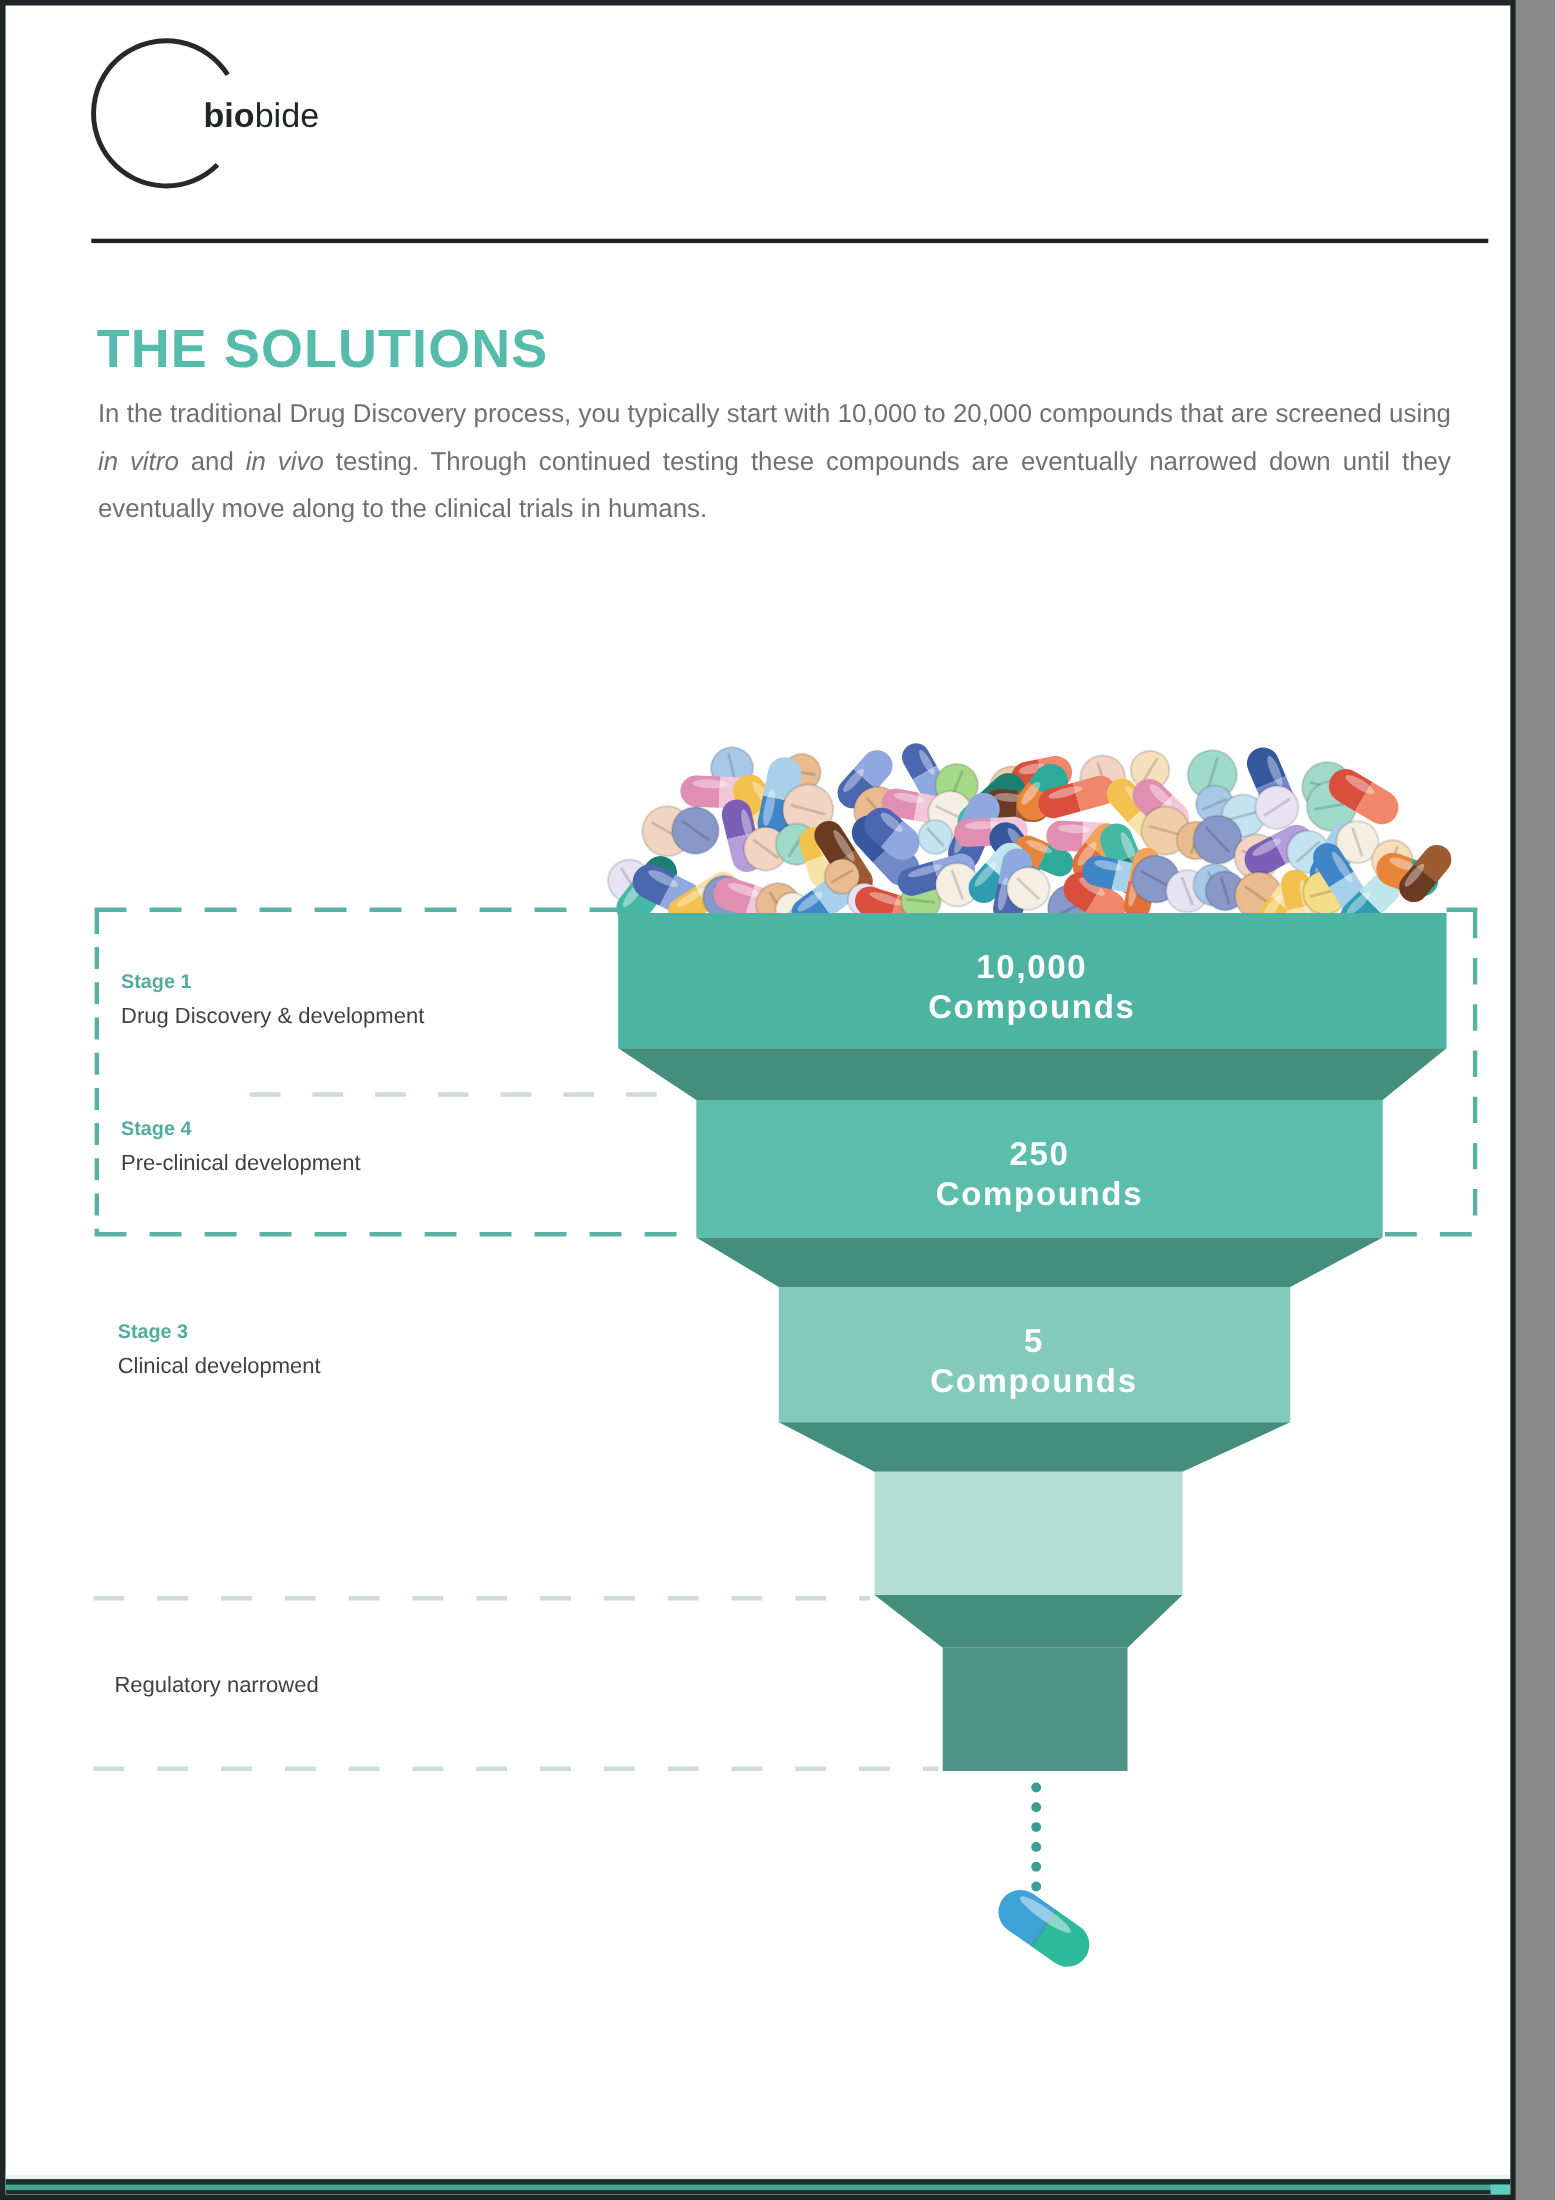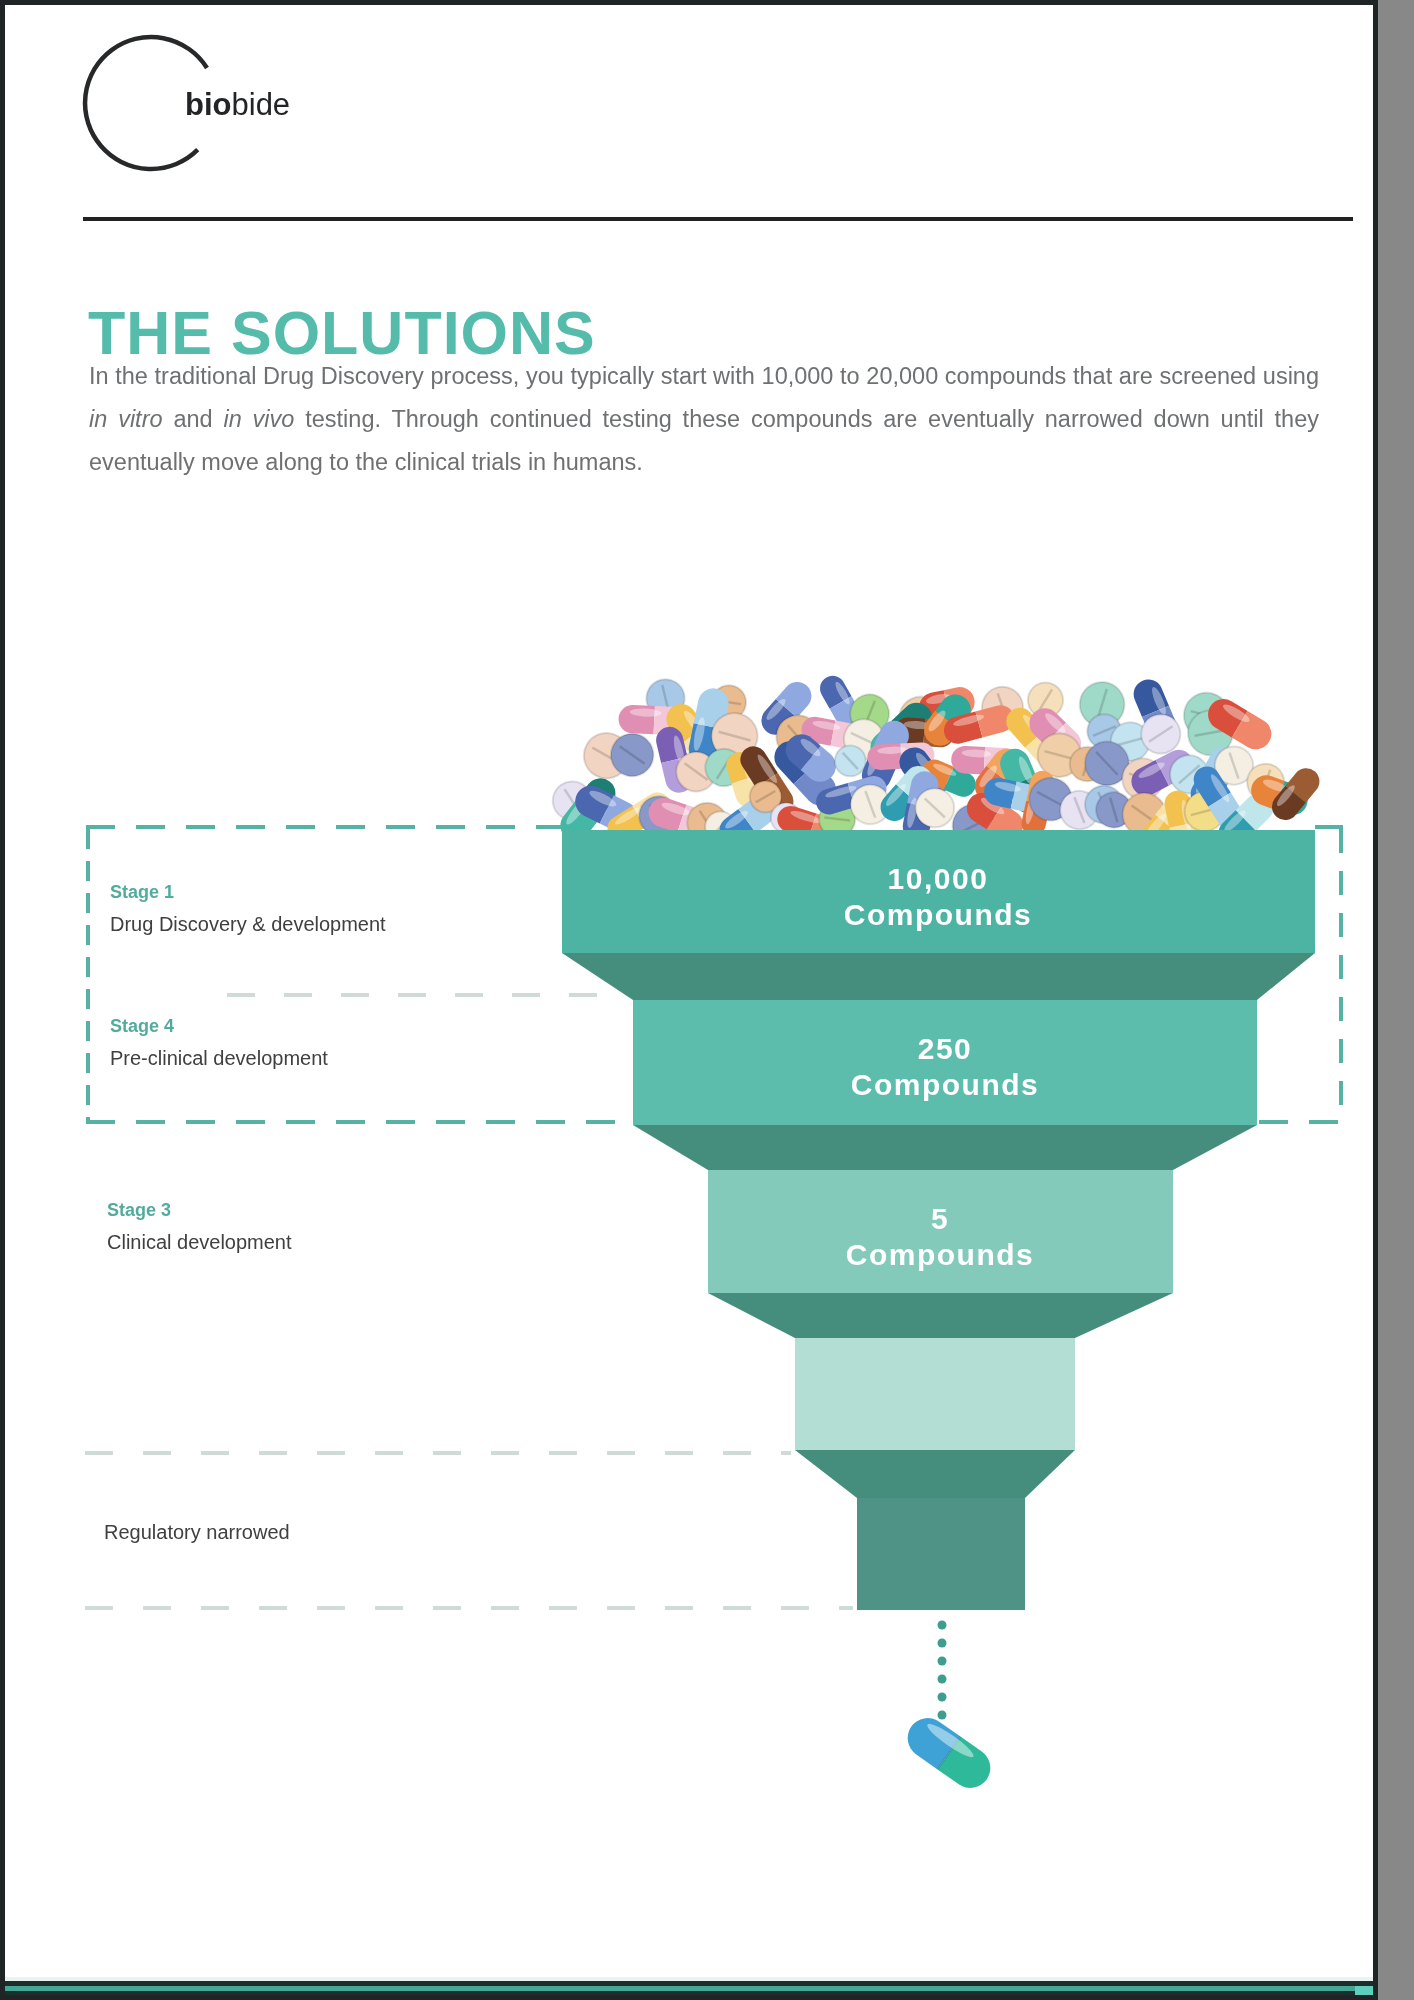--- a/index.html
+++ b/index.html
@@ -5,21 +5,21 @@
   html,body{margin:0;padding:0;background:#888;}
   .page{
     position:relative;width:1378px;height:2000px;background:#fff;
     font-family:"Liberation Sans", sans-serif;overflow:hidden;
     border:5px solid #1f2426;box-sizing:border-box;
   }
   
   .logo-svg{position:absolute;left:60px;top:18px;width:300px;height:170px;}
   .header-rule{position:absolute;left:78px;top:212px;width:1270px;height:4px;background:#202224;}
   .page-title{
-    position:absolute;left:83px;top:252px;font-size:61px;font-weight:700;
+    position:absolute;left:83px;top:252px;font-size:49px;font-weight:700;
     color:#55bcab;letter-spacing:1px;white-space:nowrap;
   }
   .body-par{
     position:absolute;left:84px;width:1230px;font-size:23.5px;line-height:43px;
     color:#6e7072;text-align:justify;margin:0;
   }
   .p1{top:350px;}
   .p2{top:518px;}
   .body-par em{font-style:italic;}
   

